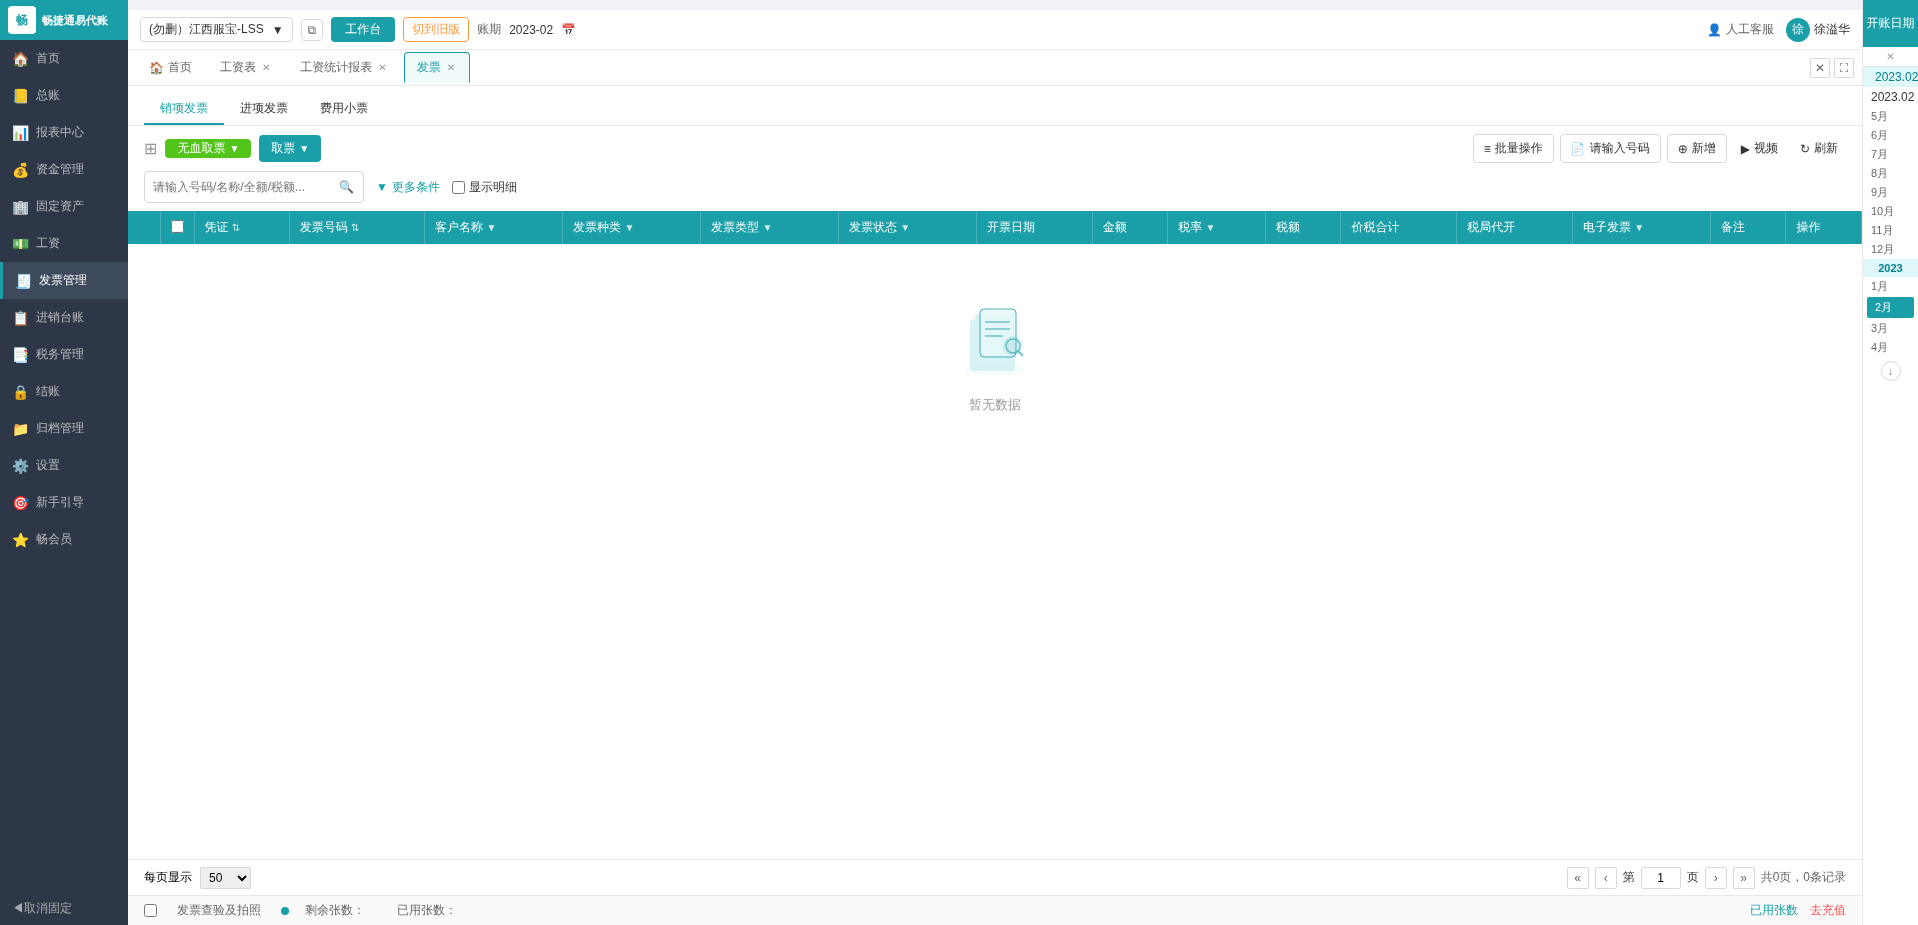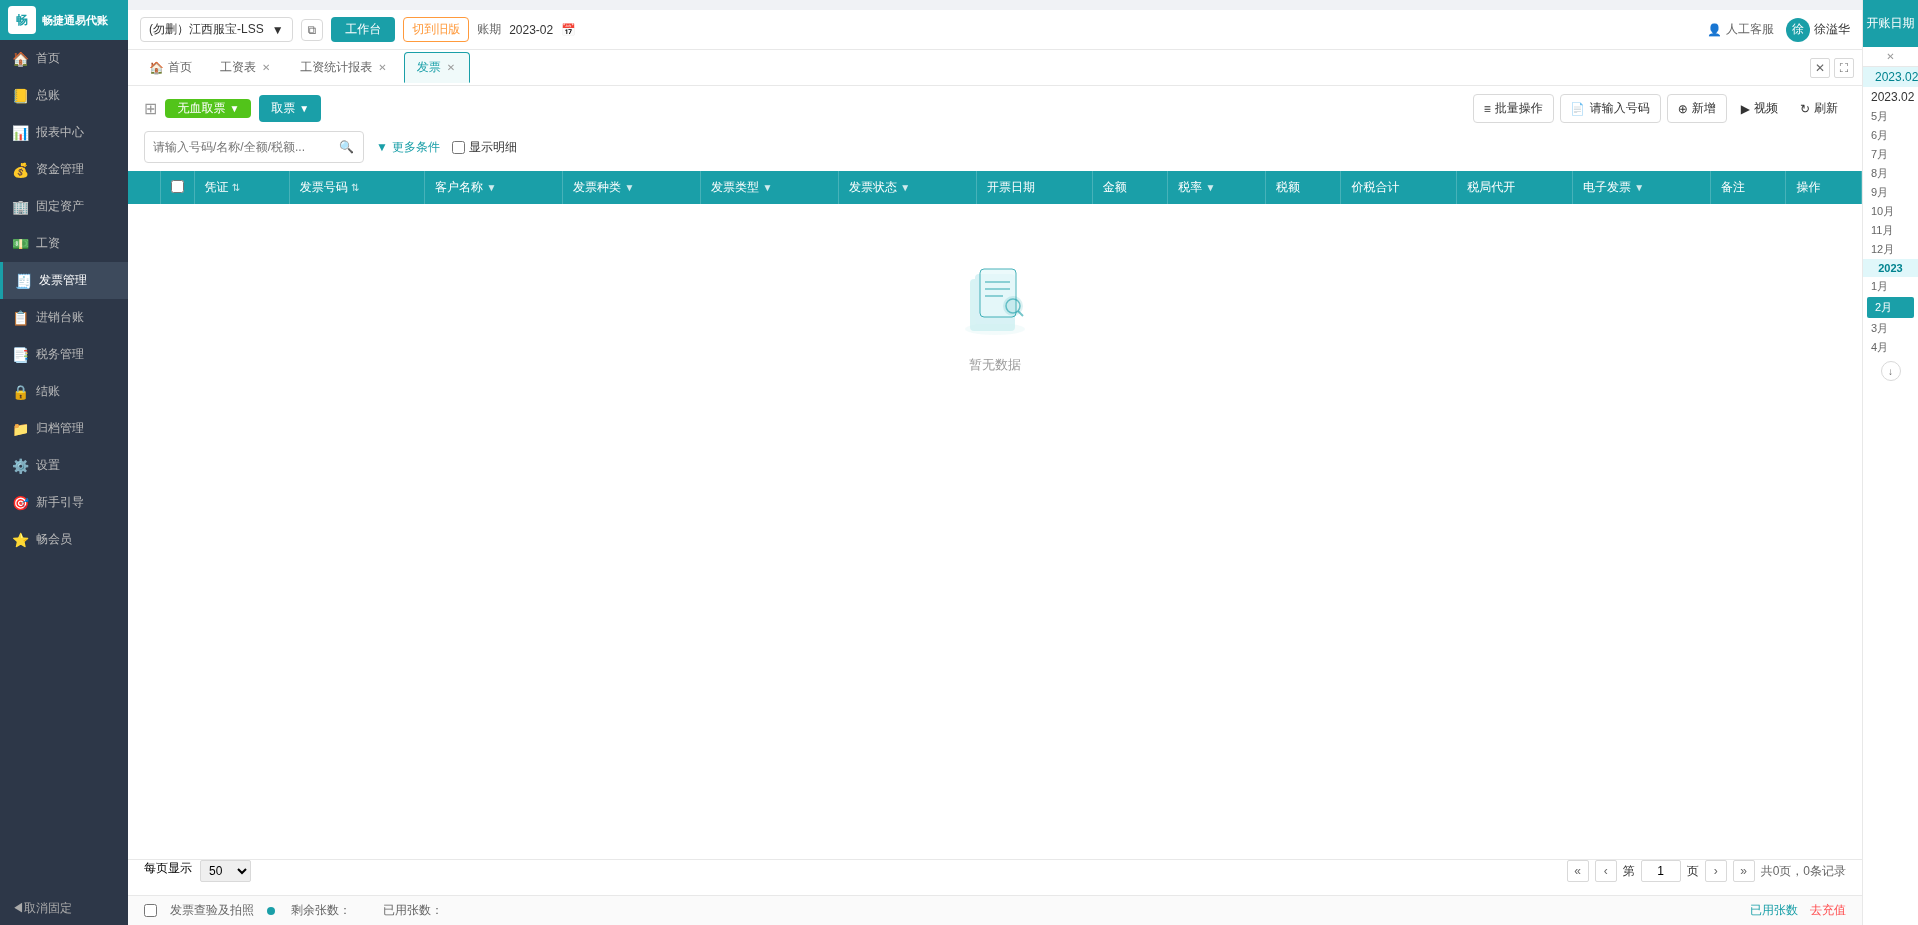--- a/index.html
+++ b/index.html
@@ -70,21 +70,21 @@
     .col-icon { width: 32px; text-align: center; }
     .col-cb { width: 32px; text-align: center; }
     .sort-icon { font-size: 10px; opacity: 0.8; }
     .filter-icon { font-size: 10px; opacity: 0.8; }
 
     
     .empty-state { display: flex; flex-direction: column; align-items: center; justify-content: center; flex: 1; padding: 60px 0; }
     .empty-text { color: #999; font-size: 13px; margin-top: 12px; }
 
     
-    .bottombar { height: 36px; background: #fff; border-top: 1px solid #e8e8e8; display: flex; align-items: flex-start; padding: 0 16px; flex-shrink: 0; gap: 8px; }
+    .bottombar { height: 36px; background: #fff; border-top: 1px solid #e8e8e8; display: flex; align-items: center; padding: 0 16px; flex-shrink: 0; gap: 8px; }
     .pagination { margin-left: auto; display: flex; align-items: center; gap: 6px; color: #333; font-size: 12px; }
     .page-btn { border: 1px solid #d9d9d9; background: white; width: 22px; height: 22px; display: flex; align-items: center; justify-content: center; cursor: pointer; border-radius: 2px; color: #666; }
     .page-input { border: 1px solid #d9d9d9; width: 40px; height: 22px; text-align: center; font-size: 12px; border-radius: 2px; }
     .page-info { color: #666; }
 
     
     .footer-info { height: 30px; background: #fafafa; border-top: 1px solid #e8e8e8; display: flex; align-items: center; padding: 0 16px; gap: 16px; font-size: 12px; color: #666; flex-shrink: 0; }
     .footer-link { color: #1a9fa8; cursor: pointer; }
     .footer-link2 { color: #ff4d4f; cursor: pointer; }
 
@@ -224,20 +224,31 @@
       <span class="tab-close">✕</span>
     </div>
     <div style="margin-left:auto;display:flex;gap:4px;">
       <div style="width:20px;height:20px;border:1px solid #d9d9d9;display:flex;align-items:center;justify-content:center;cursor:pointer;border-radius:2px;color:#666;">✕</div>
       <div style="width:20px;height:20px;border:1px solid #d9d9d9;display:flex;align-items:center;justify-content:center;cursor:pointer;border-radius:2px;color:#666;">⛶</div>
     </div>
   </div>
 
   <div class="content">
 
+    <div class="subtabs">
+      <div class="subtab active">
+        <span>销项发票</span>
+      </div>
+      <div class="subtab">
+        <span>进项发票</span>
+      </div>
+      <div class="subtab">
+        <span>费用小票</span>
+      </div>
+    </div>
 
     <div class="toolbar">
       <div style="color:#999;cursor:pointer;font-size:16px;">⊞</div>
       <button class="btn-green">
         <span>无血取票</span>
         <span class="chevron-down">▼</span>
       </button>
       <button class="btn-teal">
         <span>取票</span>
         <span class="chevron-down">▼</span>
@@ -340,21 +351,21 @@
         <span>第</span>
         <input class="page-input" type="text" value="1" style="">
         <span>页</span>
         <div class="page-btn">›</div>
         <div class="page-btn">»</div>
         <span class="page-info">共0页，0条记录</span>
       </div>
     </div>
 
     <div class="footer-info">
-      <label style="display:flex;align-items:center;gap:13px;">
+      <label style="display:flex;align-items:center;gap:20px;">
         <input type="checkbox" style="">
         <span>发票查验及拍照</span>
         <span style="width:8px;height:8px;border-radius:50%;background:#1a9fa8;display:inline-block;"></span>
       </label>
       <span>剩余张数：</span>
       <span></span>
       <span>已用张数：</span>
       <span></span>
       <div style="margin-left:auto;display:flex;gap:12px;">
         <span class="footer-link">已用张数</span>

